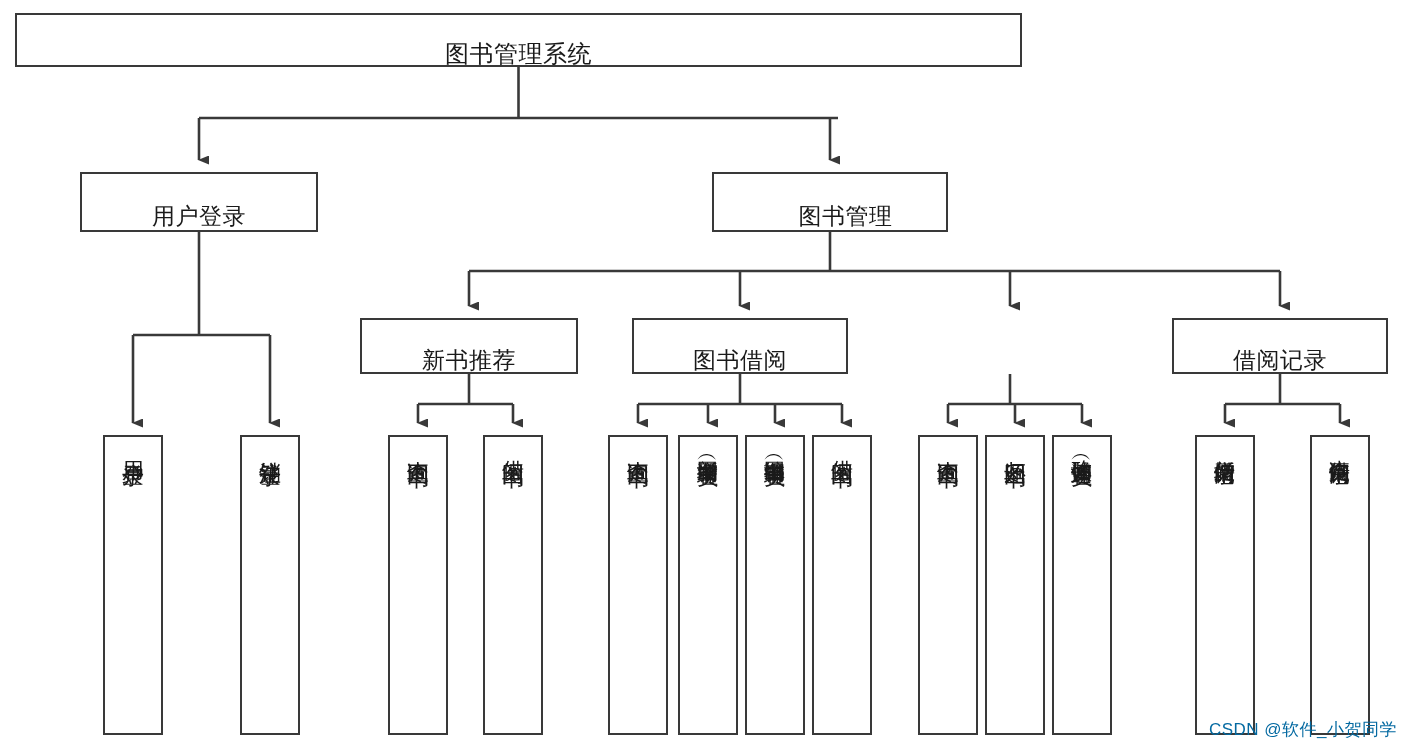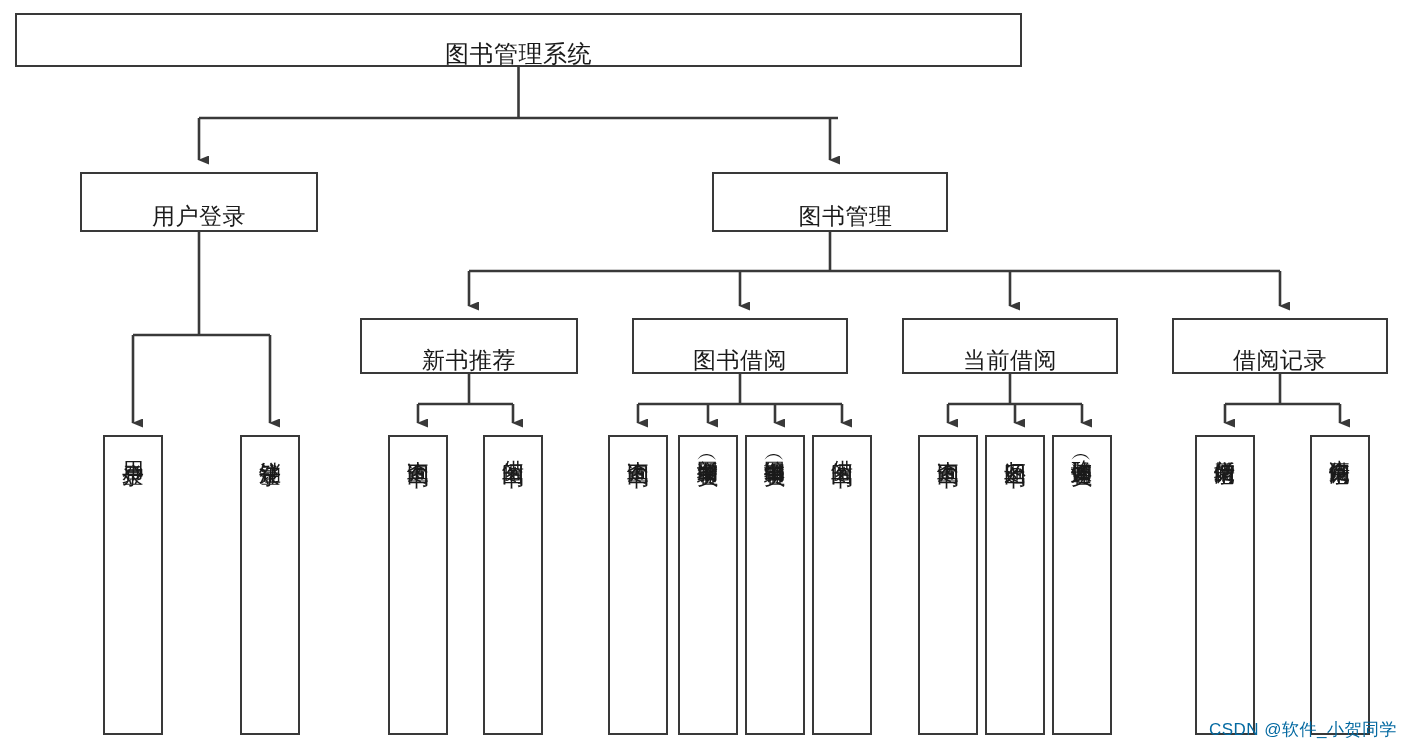--- a/index.html
+++ b/index.html
@@ -141,23 +141,20 @@
   <div class="node-box h-node" style="left:712px; top:172px; width:236px; height:60px;padding-left:31px;">
     <span class="node-label">图书管理</span>
   </div>
 
   <div class="node-box h-node" style="left:632px; top:318px; width:216px; height:56px;">
     <span class="node-label">图书借阅</span>
   </div>
   <div class="node-box h-node" style="left:360px; top:318px; width:218px; height:56px;">
     <span class="node-label">新书推荐</span>
   </div>
-  <div class="node-box h-node" style="left:902px; top:318px; width:216px; height:56px;">
-    <span class="node-label">当前借阅</span>
-  </div>
   <div class="node-box h-node" style="left:1172px; top:318px; width:216px; height:56px;">
     <span class="node-label">借阅记录</span>
   </div>
 
   <div class="node-box v-node" style="left:103px; top:435px; width:60px; height:300px;">
     <span class="node-label">用户登录</span>
   </div>
   <div class="node-box v-node" style="left:240px; top:435px; width:60px; height:300px;">
     <span class="node-label">注销登录</span>
   </div>

